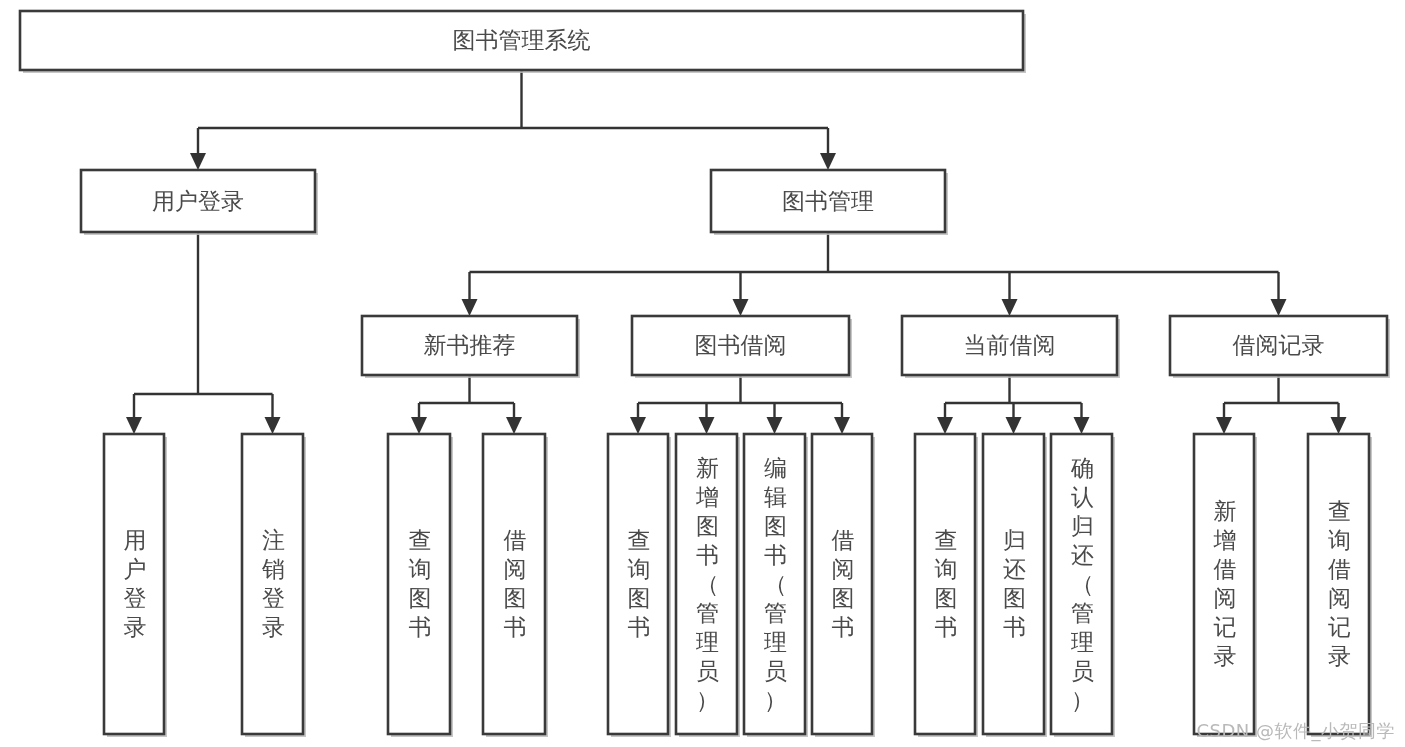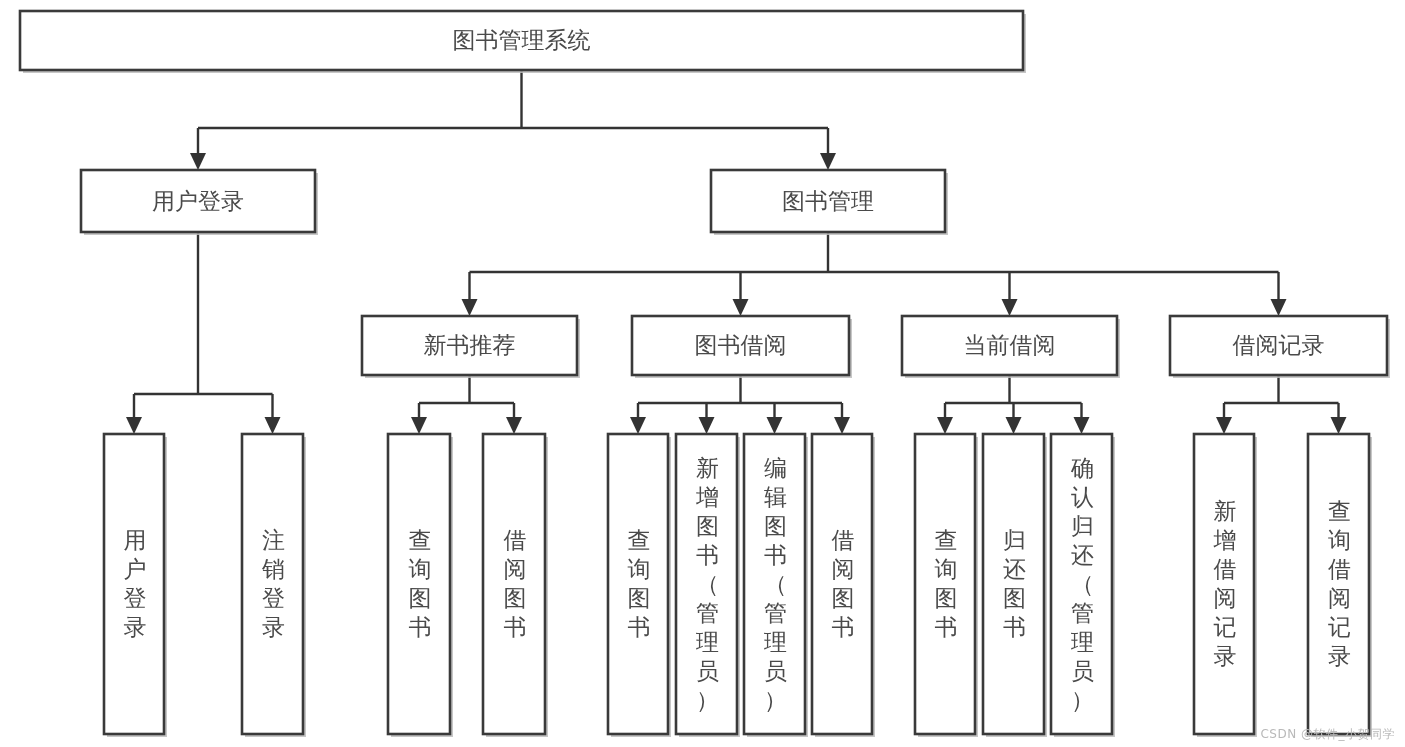--- a/index.html
+++ b/index.html
@@ -56,21 +56,21 @@
     fill: #4a4a4a;
     font-family: "DejaVu Sans", "Liberation Sans", sans-serif;
     font-size: 23px;
     text-anchor: middle;
   }
   .watermark {
     position: absolute;
     right: 10px;
     bottom: 4px;
     color: #b9b9b9;
-    font-size: 12px;
+    font-size: 18px;
     font-family: "DejaVu Sans", "Liberation Sans", sans-serif;
     letter-spacing: 0.5px;
     white-space: nowrap;
     user-select: none;
   }
 </style>
 </head>
 <body>
 
 <div id="diagram-root">

